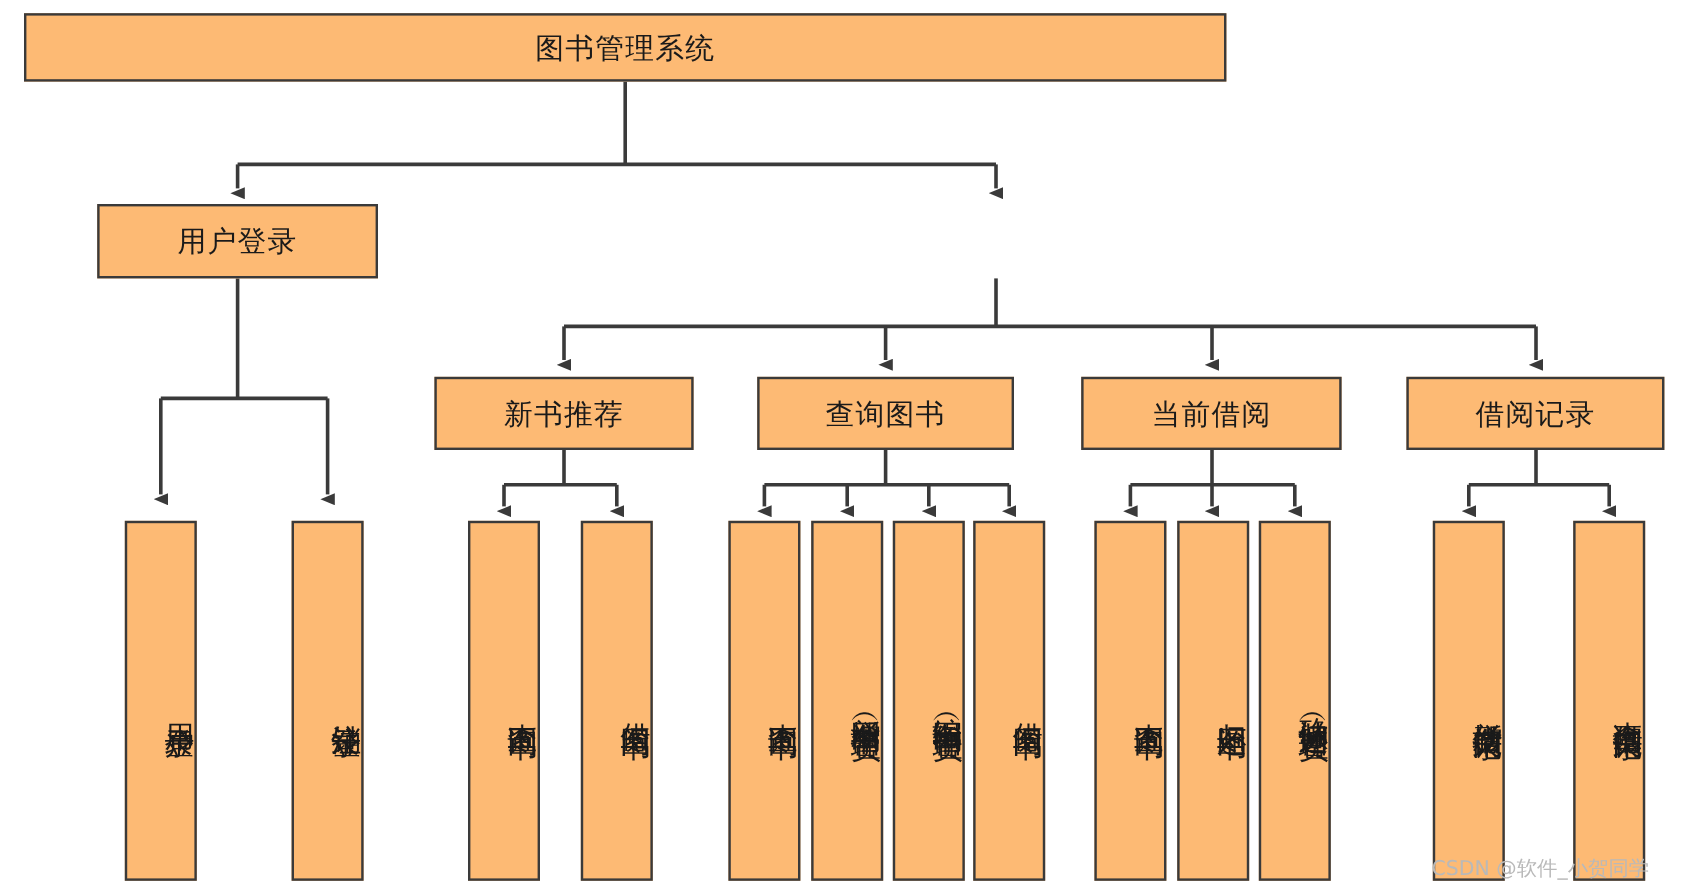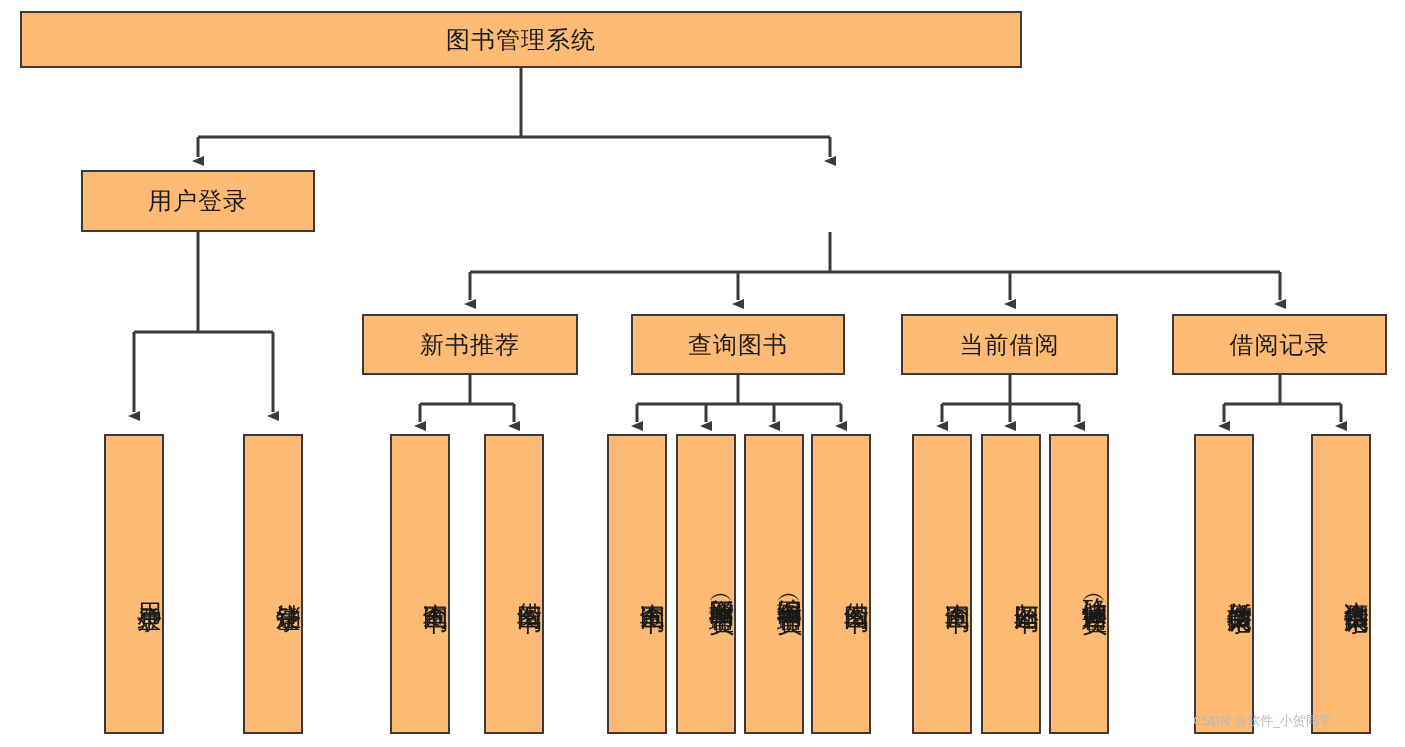--- a/index.html
+++ b/index.html
@@ -52,21 +52,21 @@
   .node.v .vtext {
     writing-mode: vertical-rl;
     text-orientation: upright;
     display: block;
     white-space: nowrap;
   }
   #watermark {
     position: absolute;
     left: 1193px;
     top: 712px;
-    font-size: 13px;
+    font-size: 17px;
     color: #b9b9b9;
     white-space: nowrap;
     font-family: "DejaVu Sans", "Liberation Sans", sans-serif;
   }
 </style>
 </head>
 <body>
 
 <div id="canvas">
 

